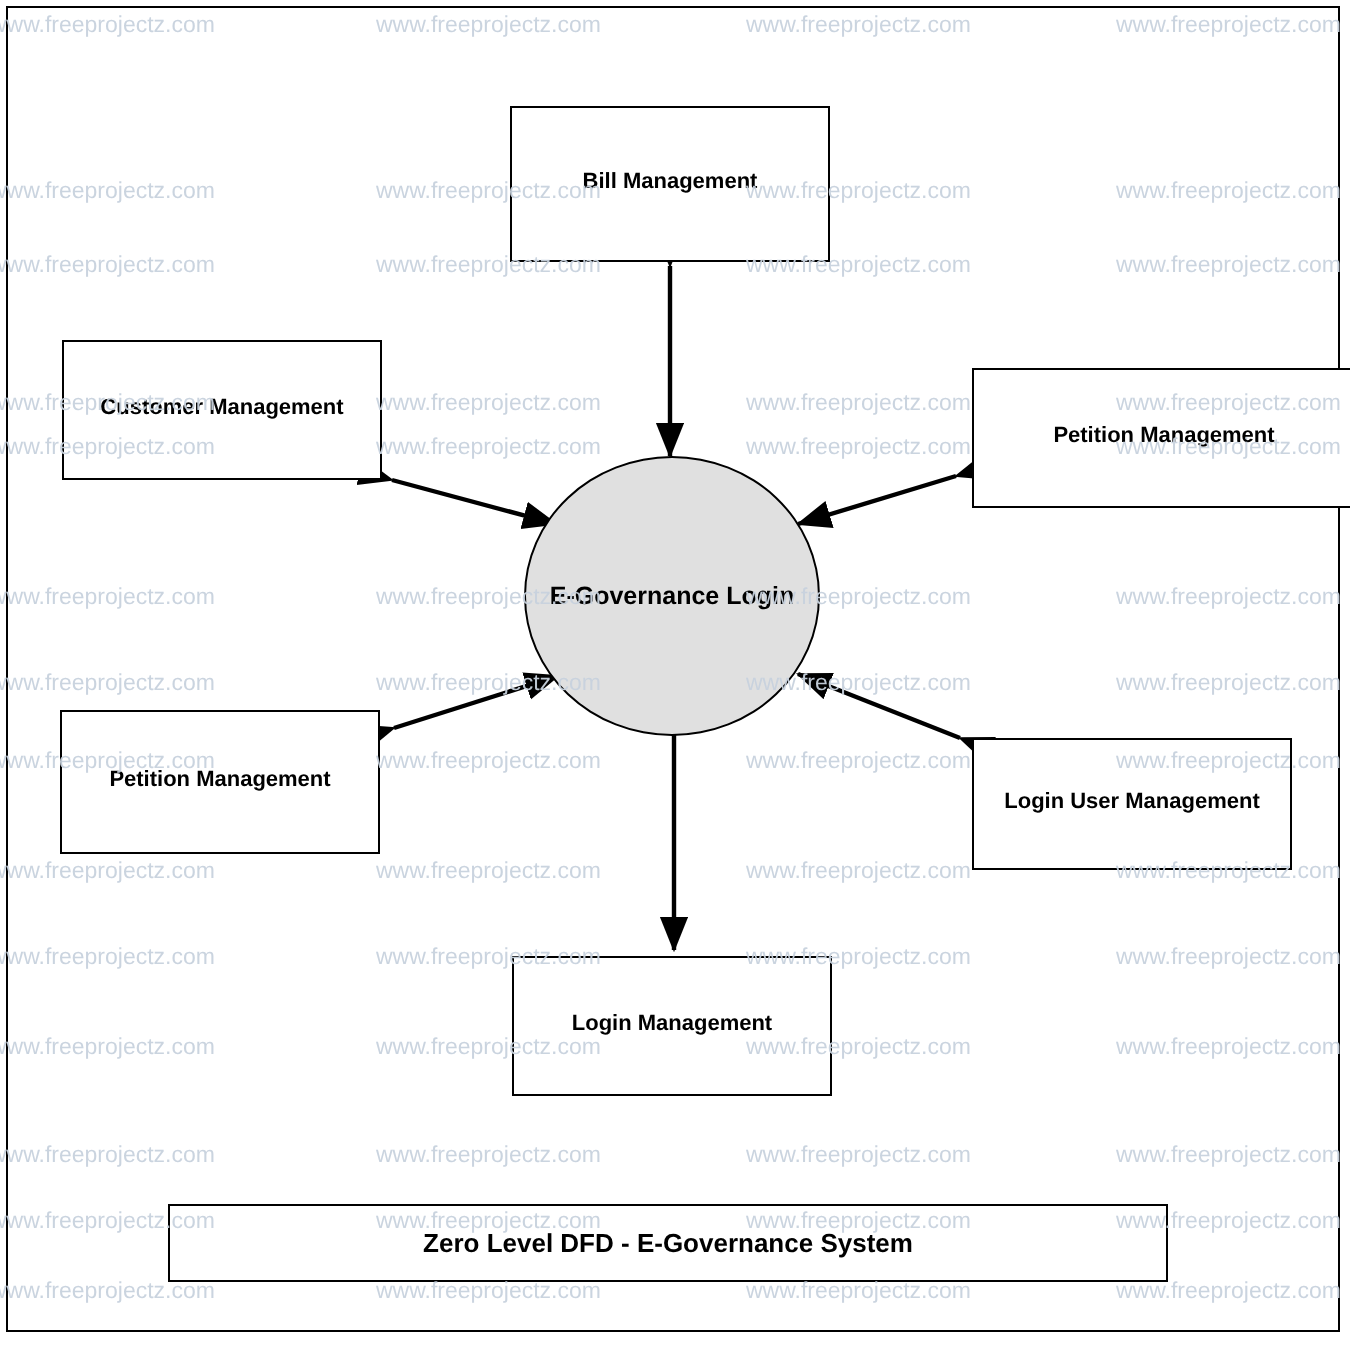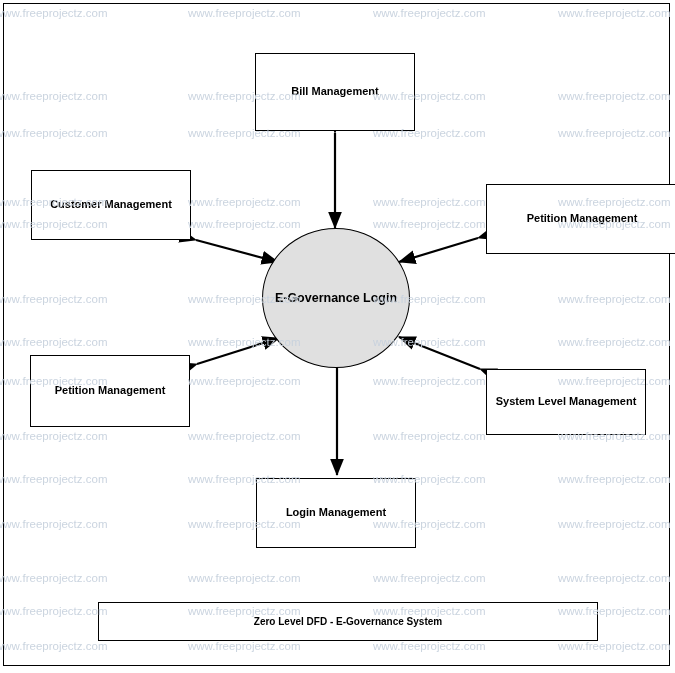--- a/index.html
+++ b/index.html
@@ -86,23 +86,22 @@
   .caption {
     position: absolute;
     border: 1px solid #000;
     background: #ffffff;
     box-sizing: border-box;
     display: flex;
     align-items: center;
     justify-content: center;
     text-align: center;
     font-weight: bold;
-    font-size: 10px;
+    font-size: 13px;
     color: #000;
-    margin-left: 14px;
   }
   svg.arrows {
     position: absolute;
     left: 0;
     top: 0;
     width: 675px;
     height: 673px;
     z-index: 1;
   }
 </style>
@@ -157,21 +156,21 @@
 
     <div class="node" style="left:486px; top:160px; width:192px; height:70px;margin-top:24px;">
       <span>Petition Management</span>
     </div>
 
     <div class="node" style="left:30px; top:355px; width:160px; height:72px;">
       <span>Petition Management</span>
     </div>
 
     <div class="node" style="left:486px; top:369px; width:160px; height:66px;">
-      <span>System Level Management</span>
+      <span>Login User Management</span>
     </div>
 
     <div class="node" style="left:256px; top:478px; width:160px; height:70px;">
       <span>Login Management</span>
     </div>
 
     <div class="process" style="left:262px; top:228px; width:148px; height:140px;">
       <span>E-Governance Login</span>
     </div>
 

